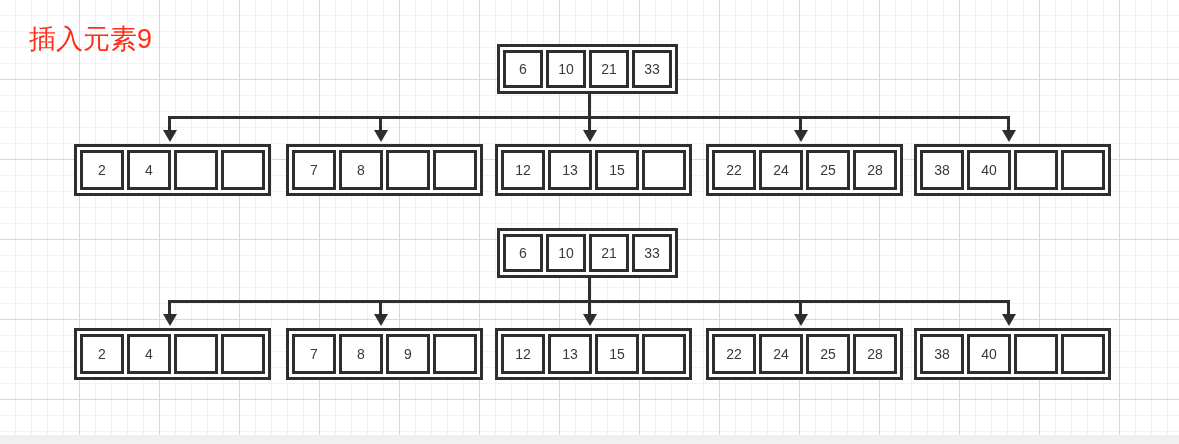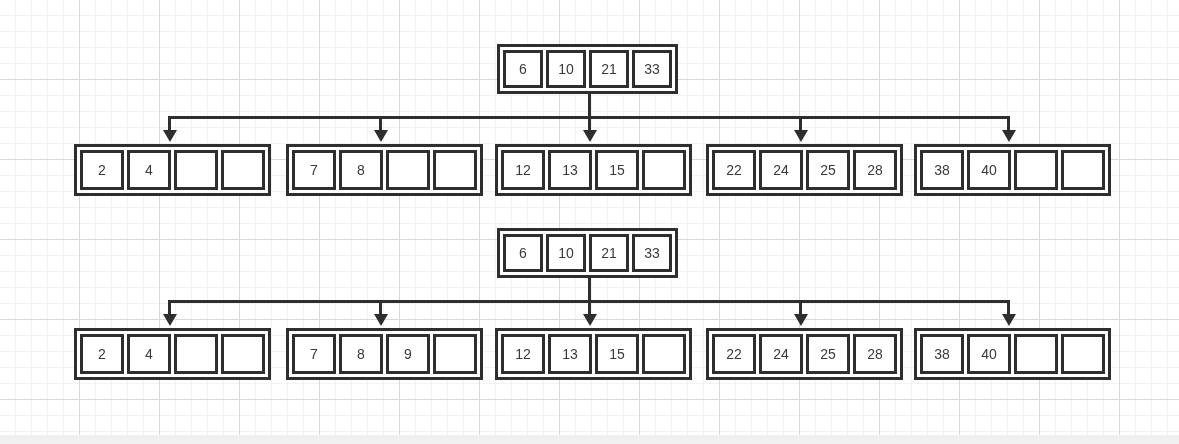--- a/index.html
+++ b/index.html
@@ -86,20 +86,21 @@
     border-left: 7px solid transparent;
     border-right: 7px solid transparent;
     border-top: 12px solid #2e2e2e;
   }
 </style>
 </head>
 <body>
 
 <div id="canvas">
 
+  <div id="title">插入元素9</div>
 
   <div class="node root" style="left:497px; top:44px;">
     <div class="cell">6</div>
     <div class="cell">10</div>
     <div class="cell">21</div>
     <div class="cell">33</div>
   </div>
 
   <div class="conn vline" style="left:588px; top:92px; height:27px;"></div>
   <div class="conn hline" style="left:168px; top:116px; width:842px;"></div>

